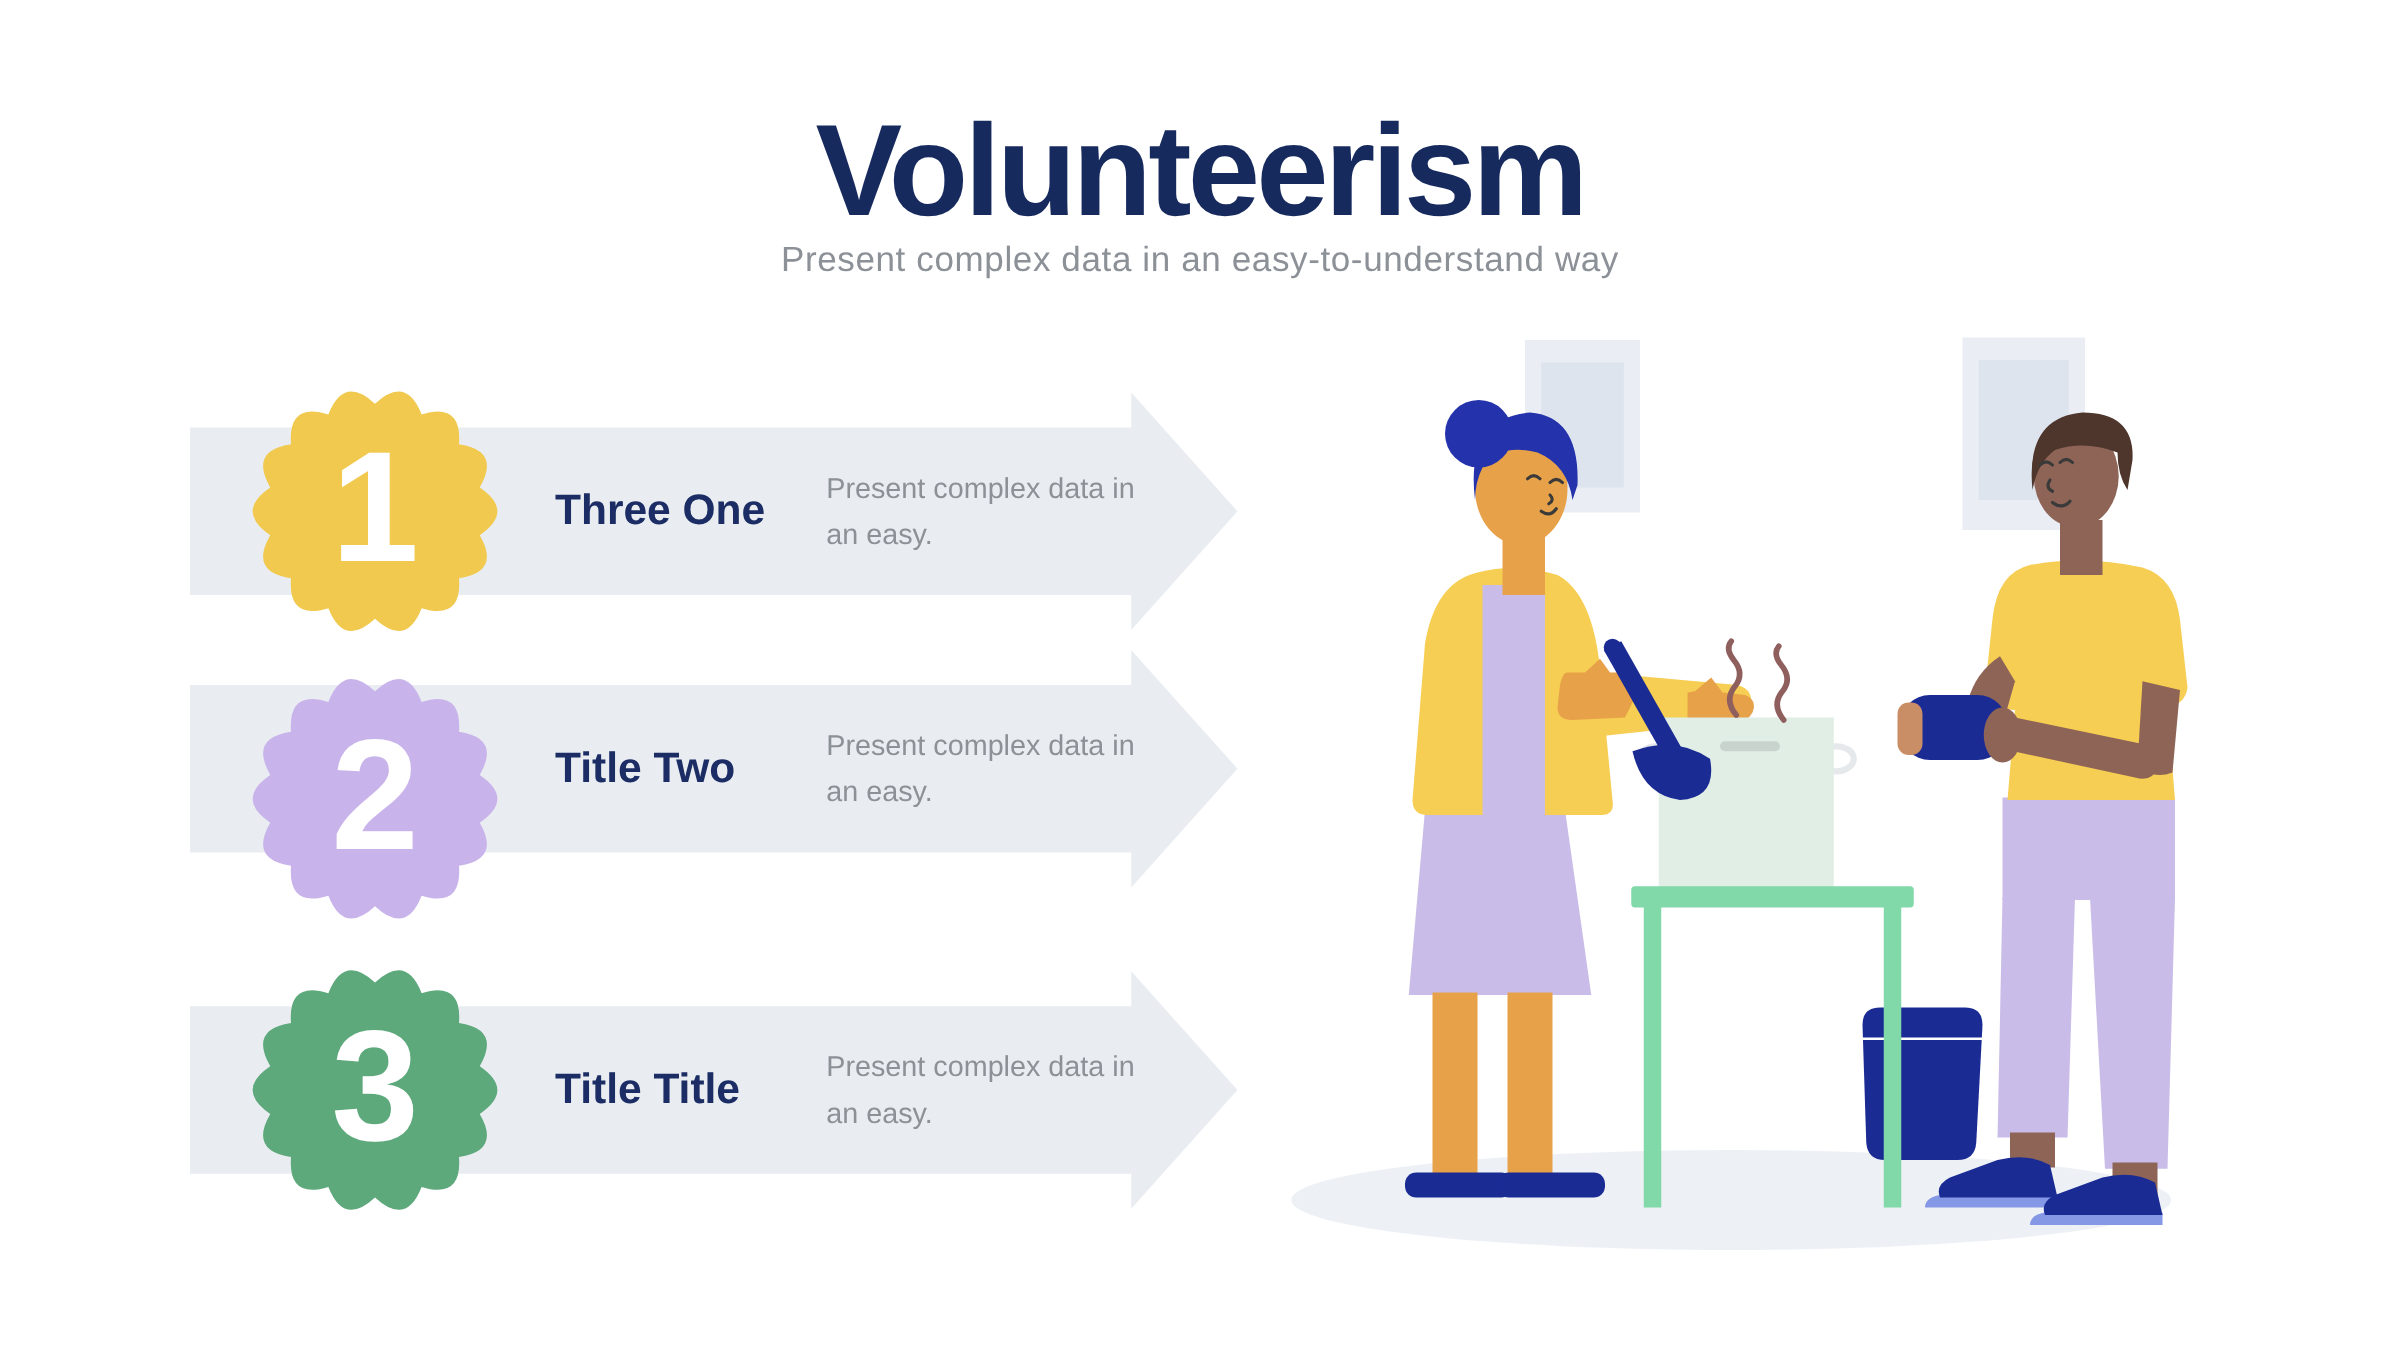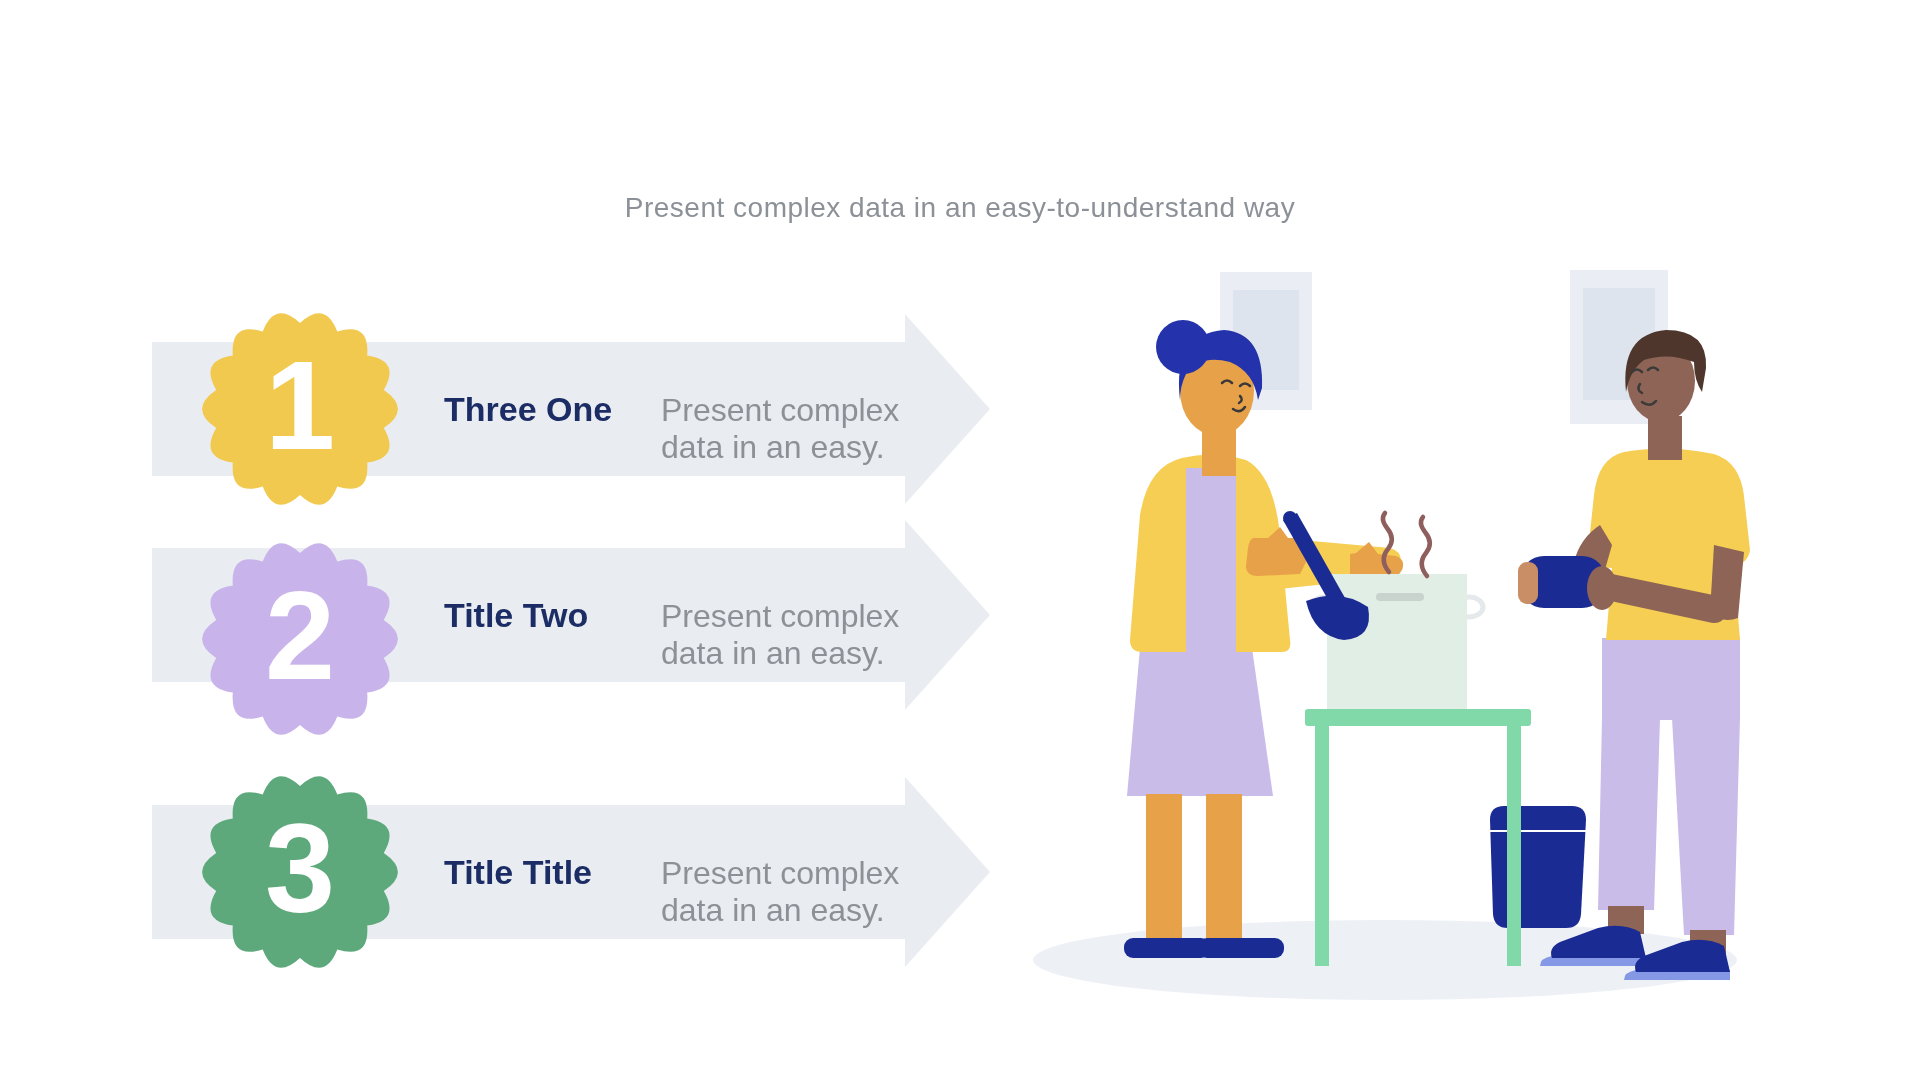--- a/index.html
+++ b/index.html
@@ -9,35 +9,36 @@
   .title{position:absolute;top:78px;left:0;width:100%;text-align:center;
          font-size:104px;font-weight:700;letter-spacing:-3px;color:#172A5E;}
   .subtitle{position:absolute;top:192px;left:0;width:100%;text-align:center;
             font-size:28px;font-weight:400;letter-spacing:0.5px;color:#8C9097;}
   
   .row{position:absolute;left:152px;width:838px;height:190px;background:#E9EDF1;
        clip-path:polygon(0 28px,753px 28px,753px 0,838px 95px,753px 190px,753px 162px,0 162px);}
   .row-title{position:absolute;left:292px;top:50%;transform:translateY(-50%);
              font-size:34px;font-weight:700;color:#1B2D64;letter-spacing:0;}
   .row-desc{position:absolute;left:509px;top:50%;transform:translateY(-50%);
-            width:252px;font-size:32px;line-height:37px;color:#8C9097;margin-top:20px;}
+            width:252px;font-size:23px;line-height:37px;color:#8C9097;}
   
   .badge{position:absolute;left:186px;width:228px;height:228px;}
   .badge svg{position:absolute;inset:0;}
   .badge .num{position:absolute;inset:0;display:flex;align-items:center;justify-content:center;
               font-size:126px;font-weight:700;color:#FFFFFF;transform:translateY(-4px);}
   .b1{top:295px;} .b2{top:525px;} .b3{top:758px;}
   
   .illo{position:absolute;left:1000px;top:240px;width:800px;height:790px;}
 </style>
 </head>
 <body>
 
 <div class="canvas">
 
+  <div class="title">Volunteerism</div>
   <div class="subtitle">Present complex data in an easy-to-understand way</div>
 
   <div class="row" style="top:314px">
     <div class="row-title">Three One</div>
     <div class="row-desc">Present complex data in an easy.</div>
   </div>
 
   <div class="row" style="top:520px">
     <div class="row-title">Title Two</div>
     <div class="row-desc">Present complex data in an easy.</div>

